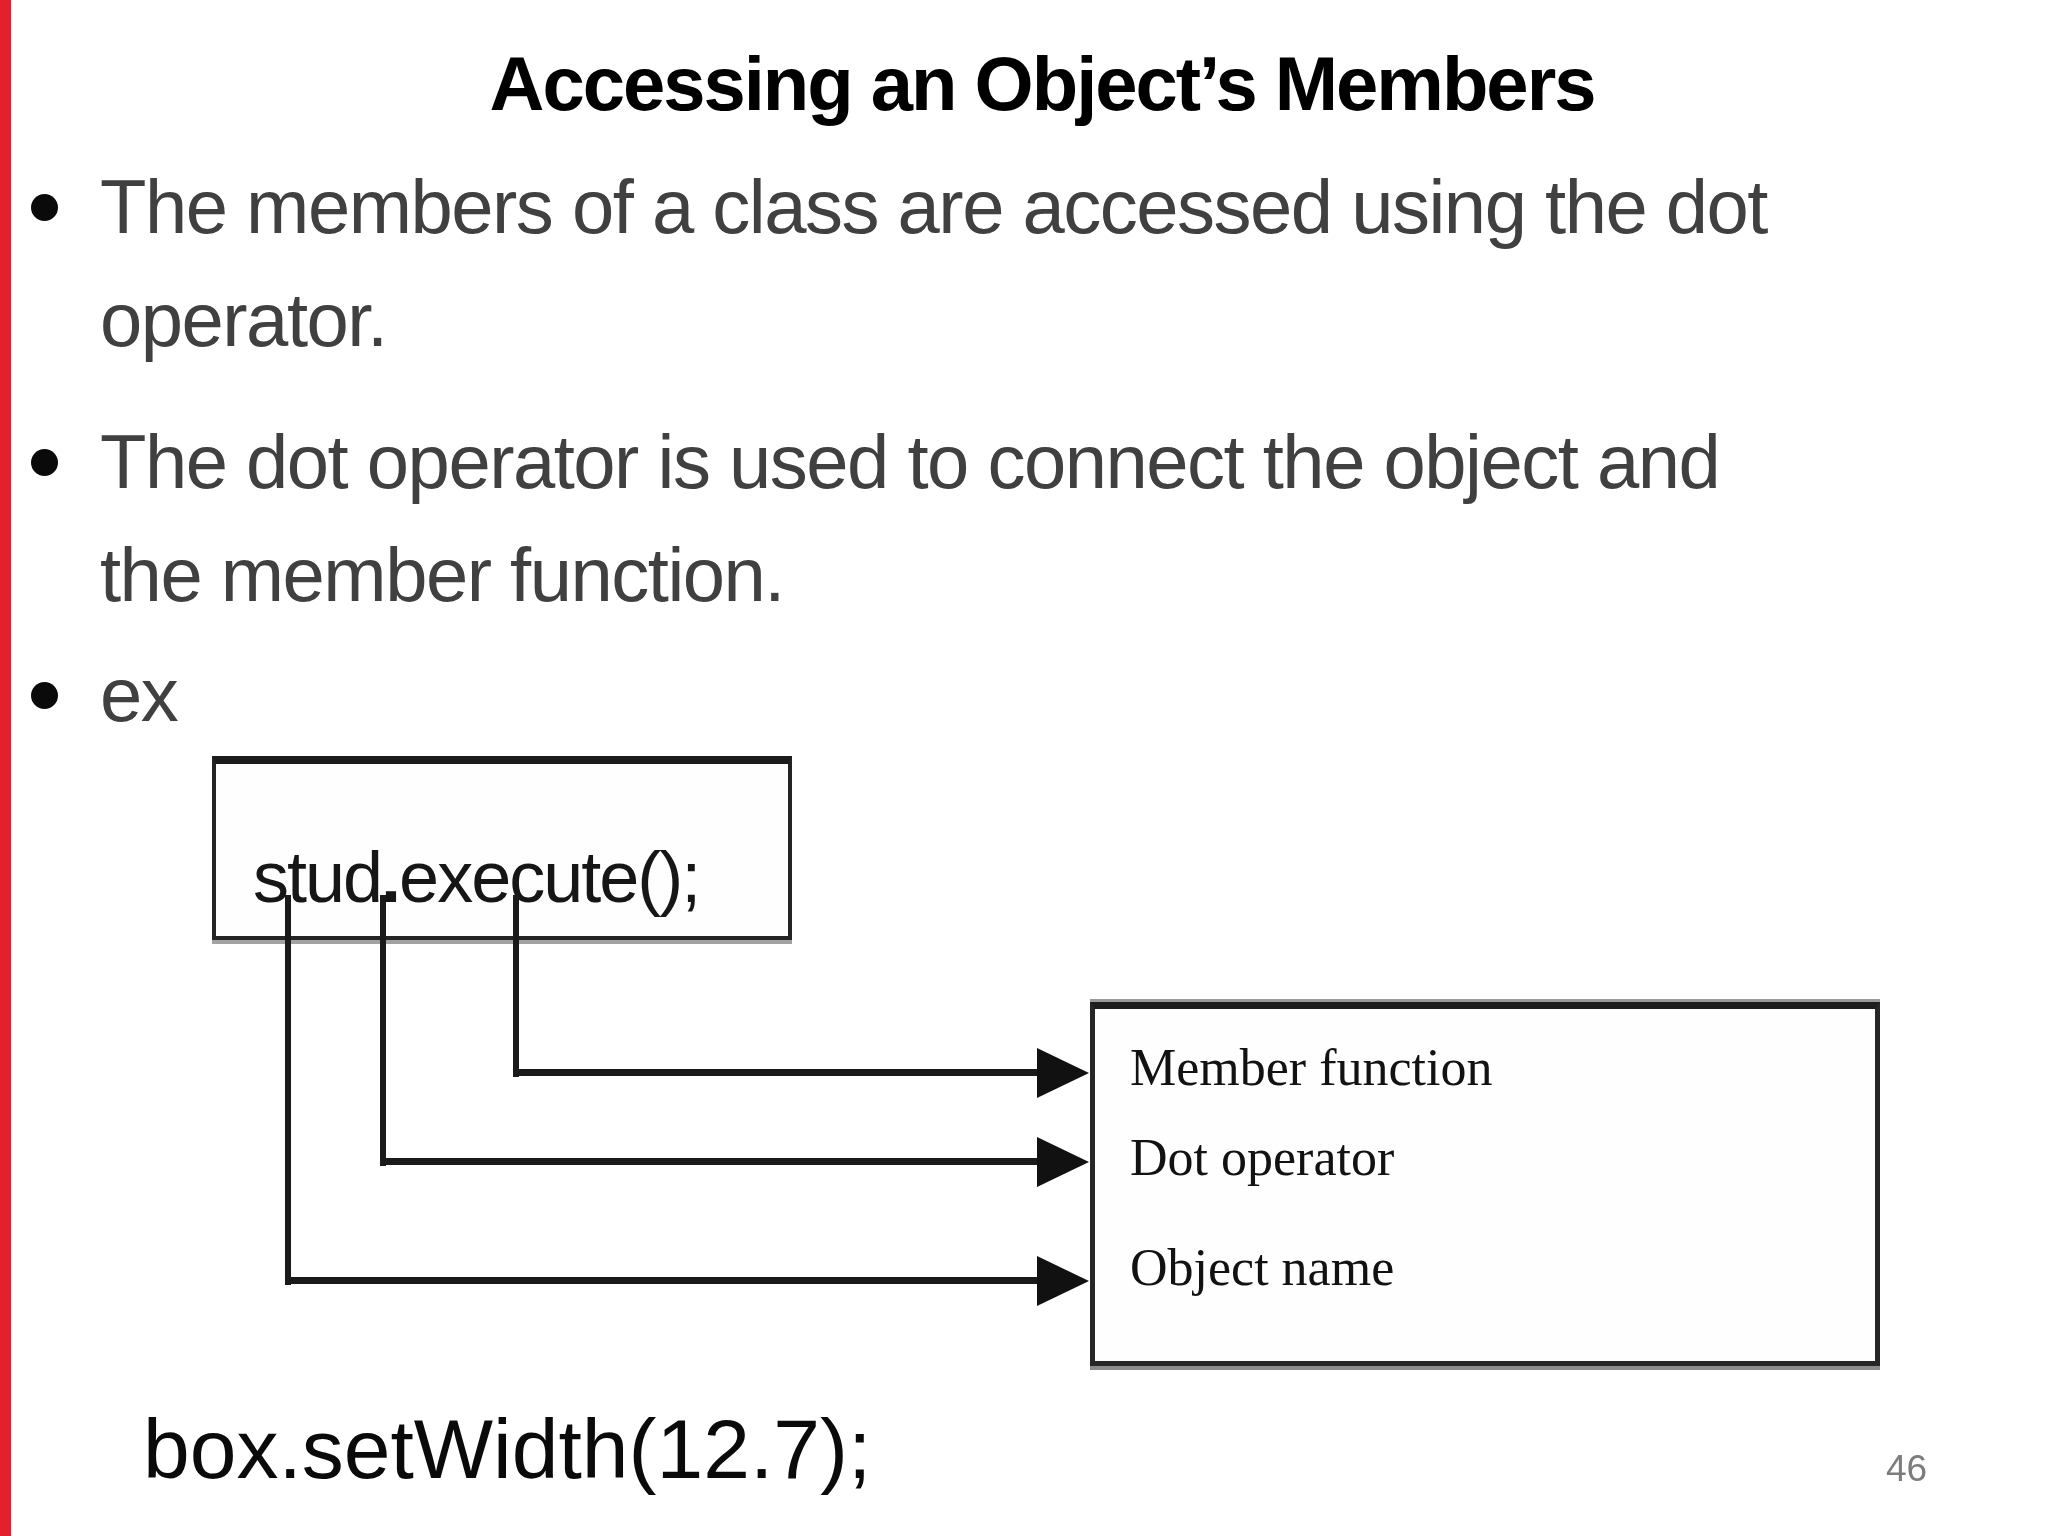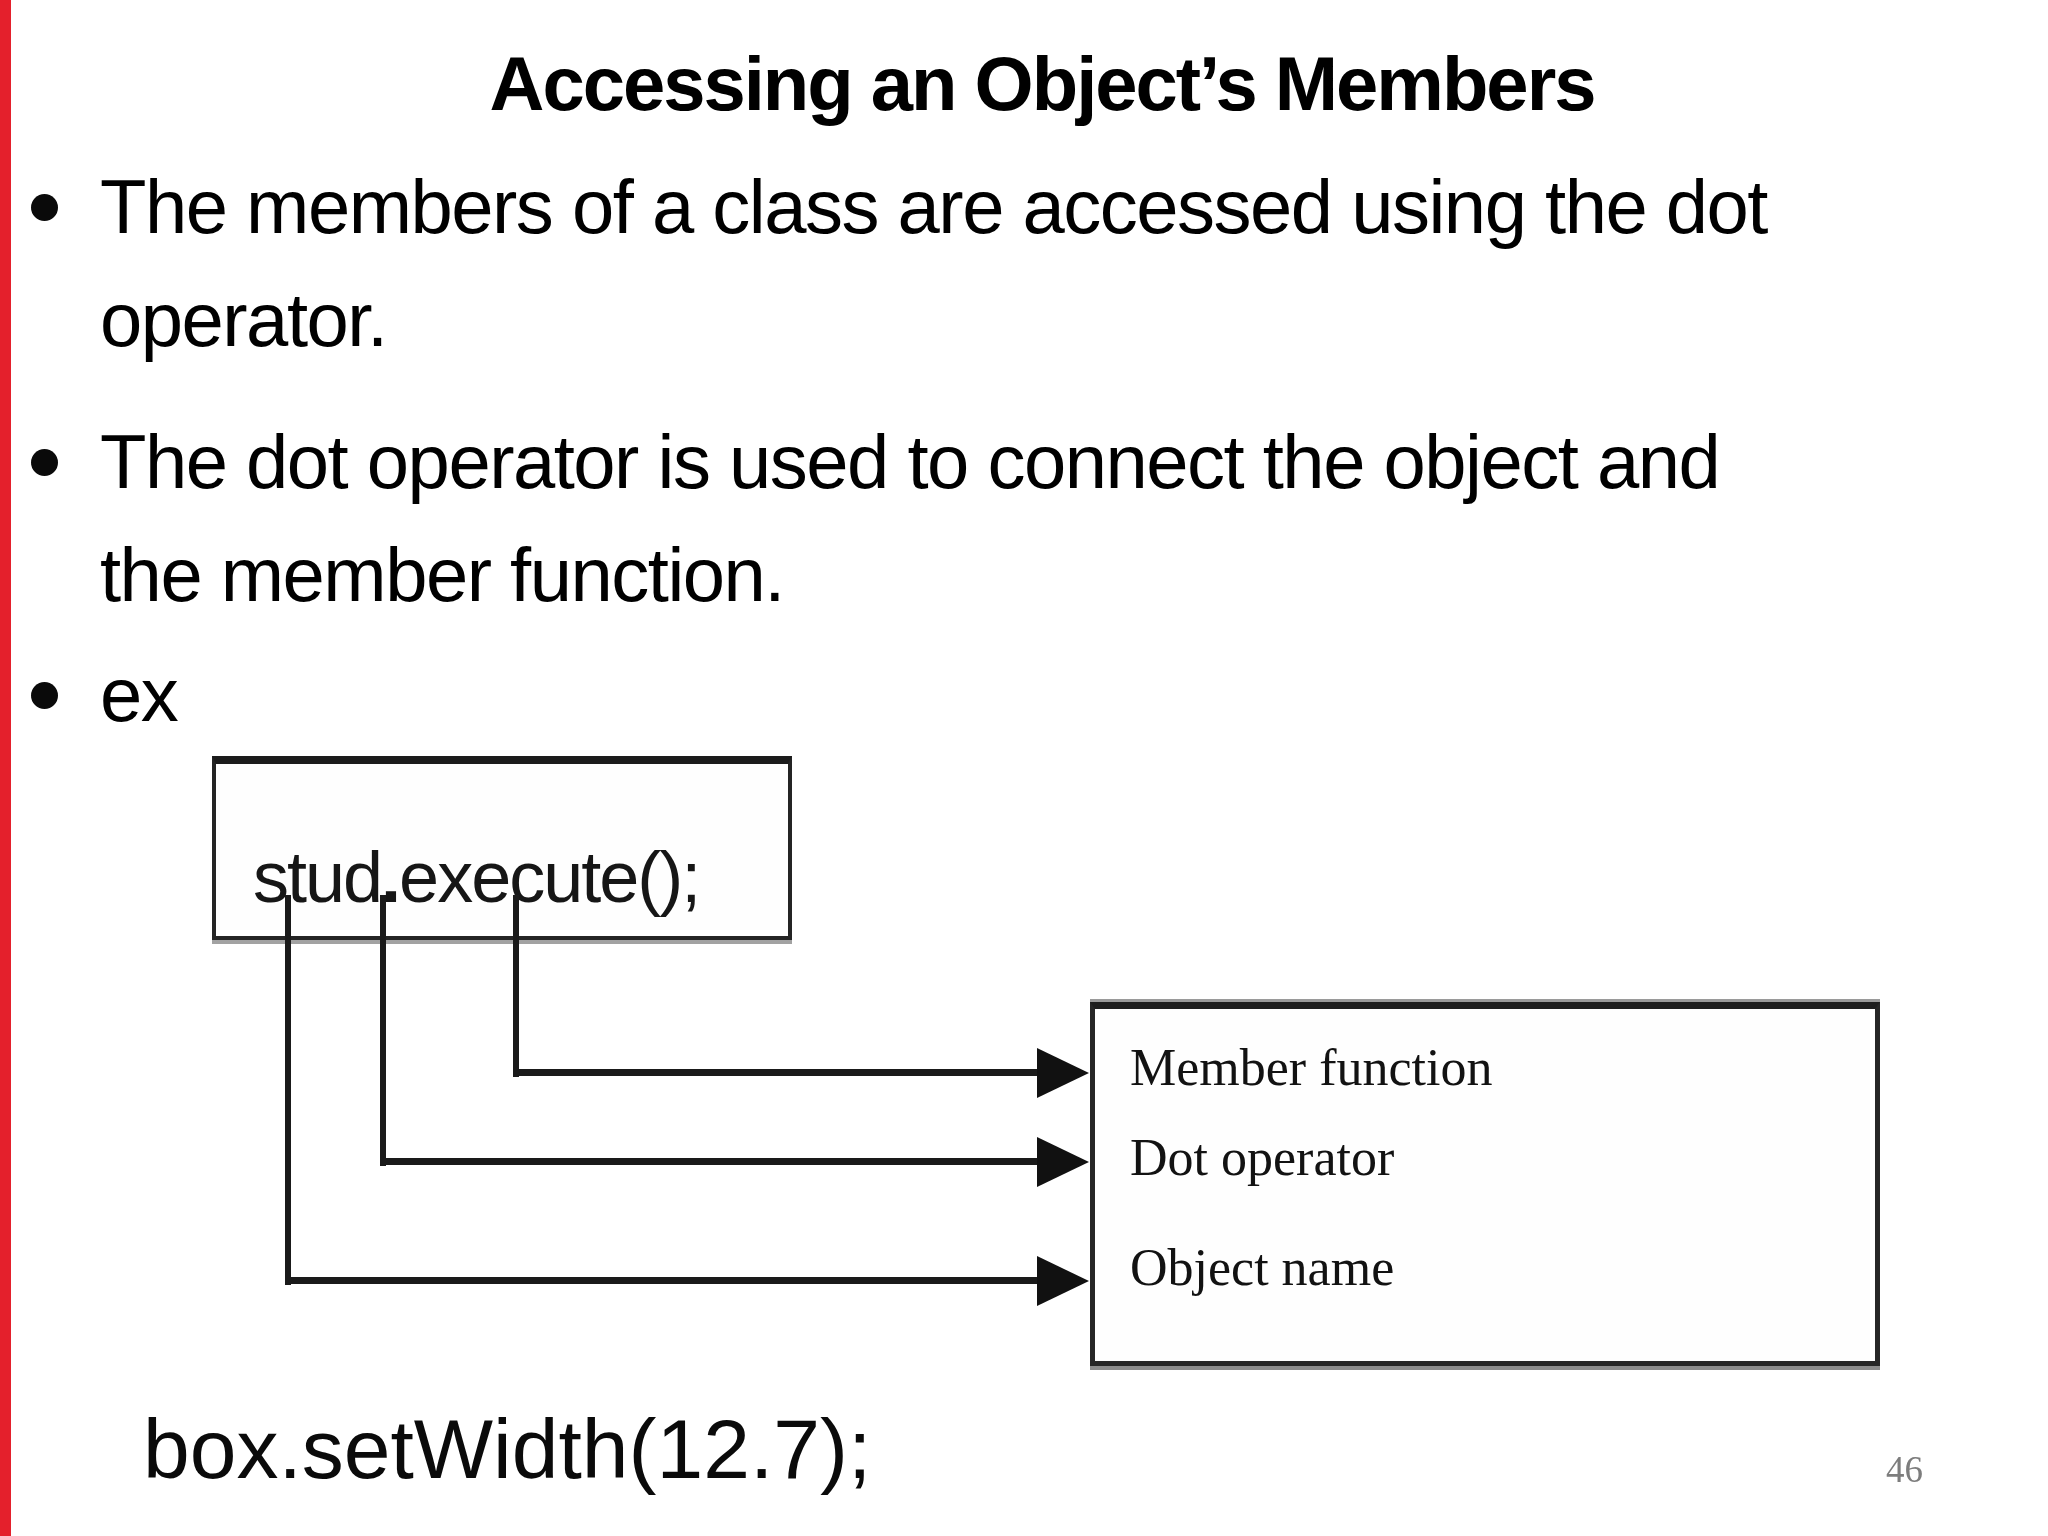--- a/index.html
+++ b/index.html
@@ -17,21 +17,21 @@
   }
   .slide-title{
     position:absolute;top:28px;left:0;width:2048px;
     padding-left:36px;box-sizing:border-box;
     margin:0;
     font-size:76px;font-weight:bold;letter-spacing:-2px;
     line-height:112px;text-align:center;color:#000;
   }
   .bullet-block{
     position:absolute;left:100px;width:1920px;
-    font-size:76px;letter-spacing:-1.5px;line-height:113px;color:#000000;
+    font-size:76px;letter-spacing:-1.5px;line-height:113px;color:#404040;
   }
   .bullet-block .bdot{
     position:absolute;left:-69px;top:44px;width:27px;height:27px;
     background:#0a0a0a;border-radius:50%;
   }
   .b1{top:150px;}
   .b2{top:405px;}
   .b3{top:638px;}
   
   .figure{
@@ -86,21 +86,21 @@
   }
   .lbl-member{top:290px;}
   .lbl-dot{top:380px;}
   .lbl-object{top:490px;}
   .code-line{
     position:absolute;left:143px;top:1393px;
     font-size:84px;line-height:112px;color:#0a0a0a;white-space:nowrap;
   }
   .page-number{
     position:absolute;left:1886px;top:1448px;
-    font-size:37px;color:#7d7d7d;font-family:Liberation Serif, serif;
+    font-size:37px;color:#7d7d7d;
   }
 </style>
 </head>
 <body>
 
 <div class="accent-strip"></div>
 
 <h1 class="slide-title">Accessing an Object’s Members</h1>
 
 <div class="bullet-block b1">

